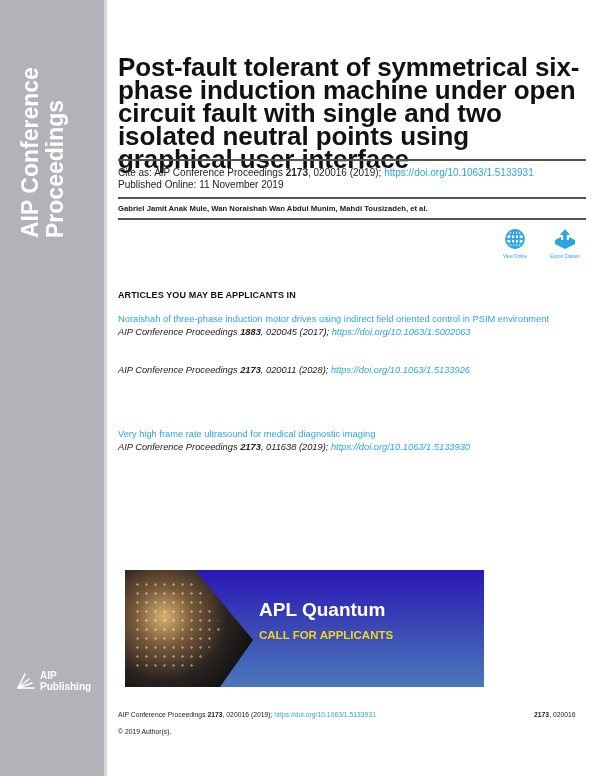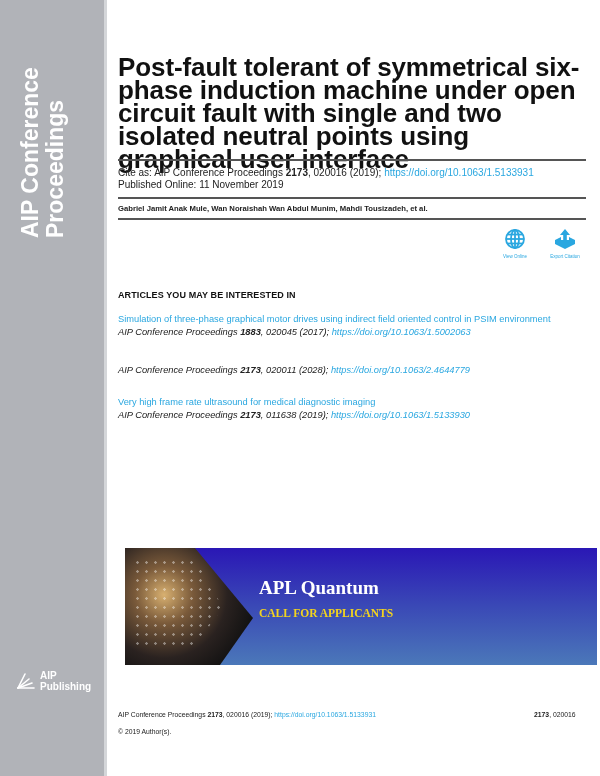--- a/index.html
+++ b/index.html
@@ -16,21 +16,21 @@
   .cite-block { position: absolute; left: 0; top: 167px; font-size: 10px; line-height: 11.5px; color: #222; }
   .link { color: #2aa7e0; }
   .authors { position: absolute; left: 0; top: 204px; font-size: 7.7px; font-weight: bold; color: #222; }
   .tool { position: absolute; top: 228px; width: 40px; text-align: center; }
   .tool svg { display: block; margin: 0 auto; }
   .tool-label { font-size: 4.5px; color: #2aa7e0; display: block; margin-top: 4px; }
   .section-head { position: absolute; left: 0; top: 290px; font-size: 9px; font-weight: bold; color: #111; letter-spacing: 0.1px; }
   .article { position: absolute; left: 0; width: 470px; font-size: 9.3px; line-height: 13px; }
   .article-title { color: #2aa7e0; }
   .article-src { color: #222; font-style: italic; }
-  .banner { position: absolute; left: 125px; top: 548px; width: 472px; height: 117px; background: linear-gradient(180deg, #2a17b5 0%, #3a49b6 50%, #4b78b9 100%); overflow: hidden; font-family: Liberation Serif, serif; }
+  .banner { position: absolute; left: 125px; top: 570px; width: 359px; height: 117px; background: linear-gradient(180deg, #2a17b5 0%, #3a49b6 50%, #4b78b9 100%); overflow: hidden; }
   .banner-art { position: absolute; left: 0; top: 0; width: 130px; height: 117px; background: radial-gradient(circle at 30% 40%, #d8b070 0%, #7a5a3a 25%, #2a2220 55%, #111 80%); clip-path: polygon(0 0, 70px 0, 128px 70px, 95px 117px, 0 117px); }
   .banner-dots { position: absolute; left: 8px; top: 10px; width: 90px; height: 90px; background: radial-gradient(circle, rgba(255,255,255,.8) 1px, transparent 1.5px) 0 0/9px 9px; opacity: .5; clip-path: polygon(0 0, 62px 0, 90px 50px, 60px 90px, 0 90px); }
   .banner-title { position: absolute; left: 134px; top: 29px; color: #fff; font-weight: bold; font-size: 19px; }
   .banner-cta { position: absolute; left: 134px; top: 59px; color: #f3d41e; font-weight: bold; font-size: 11.5px; }
   .banner-sub { position: absolute; left: 134px; top: 72px; color: #fff; font-size: 16.5px; }
   .footer-cite { position: absolute; left: 0; top: 711px; font-size: 6.8px; color: #222; }
   .footer-page { position: absolute; left: 416px; top: 711px; font-size: 6.8px; color: #222; }
   .copyright { position: absolute; left: 0; top: 728px; font-size: 6.8px; color: #222; }
   b { font-weight: bold; }
 </style>
@@ -89,32 +89,32 @@
     <span class="tool-label">View Online</span>
   </div>
   <div class="tool" style="left:427px">
     <svg width="24" height="22" viewBox="0 0 24 22">
       <path d="M2 12 L8 9 L8 12 L16 12 L16 9 L22 12 L22 16 L12 21 L2 16 Z" fill="#2aa7e0"></path>
       <path d="M12 1 L17 7 L13.8 7 L13.8 12 L10.2 12 L10.2 7 L7 7 Z" fill="#2aa7e0"></path>
     </svg>
     <span class="tool-label">Export Citation</span>
   </div>
 
-  <div class="section-head">ARTICLES YOU MAY BE INTERESTED IN</div>
+  <div class="section-head">ARTICLES YOU MAY BE APPLICANTS IN</div>
 
   <div class="article" style="top:313px">
-    <div class="article-title"> Simulation of three-phase graphical motor drives using indirect field oriented control in PSIM environment</div>
+    <div class="article-title"> Noraishah of three-phase induction motor drives using indirect field oriented control in PSIM environment</div>
     <div class="article-src"><span>AIP Conference Proceedings </span><b>1883</b><span>, 020045 (2017); </span><span class="link">https://doi.org/10.1063/1.5002063</span></div>
   </div>
 
   <div class="article" style="top:364px">
-    <div class="article-src"><span>AIP Conference Proceedings </span><b>2173</b><span>, 020011 (2028); </span><span class="link">https://doi.org/10.1063/2.4644779</span></div>
+    <div class="article-src"><span>AIP Conference Proceedings </span><b>2173</b><span>, 020011 (2028); </span><span class="link">https://doi.org/10.1063/1.5133926</span></div>
   </div>
 
-  <div class="article" style="top:396px">
+  <div class="article" style="top:428px">
     <div class="article-title">Very high frame rate ultrasound for medical diagnostic imaging</div>
     <div class="article-src"><span>AIP Conference Proceedings </span><b>2173</b><span>, 011638 (2019); </span><span class="link">https://doi.org/10.1063/1.5133930</span></div>
   </div>
 
   <div class="footer-cite">
     <span>AIP Conference Proceedings </span><b>2173</b><span>, 020016 (2019); </span><span class="link">https://doi.org/10.1063/1.5133931</span>
   </div>
   <div class="footer-page"><b>2173</b><span>, 020016</span></div>
   <div class="copyright">© 2019 Author(s).</div>
 </div>

